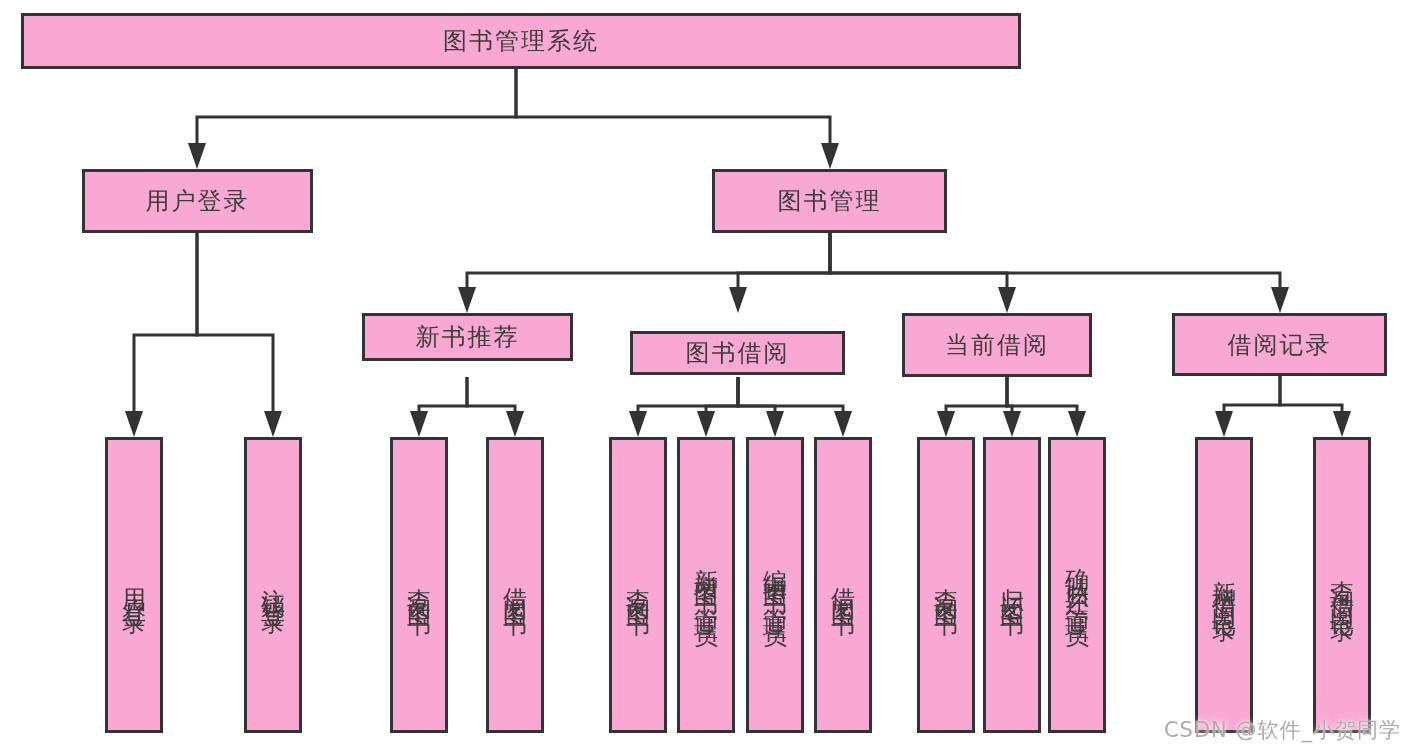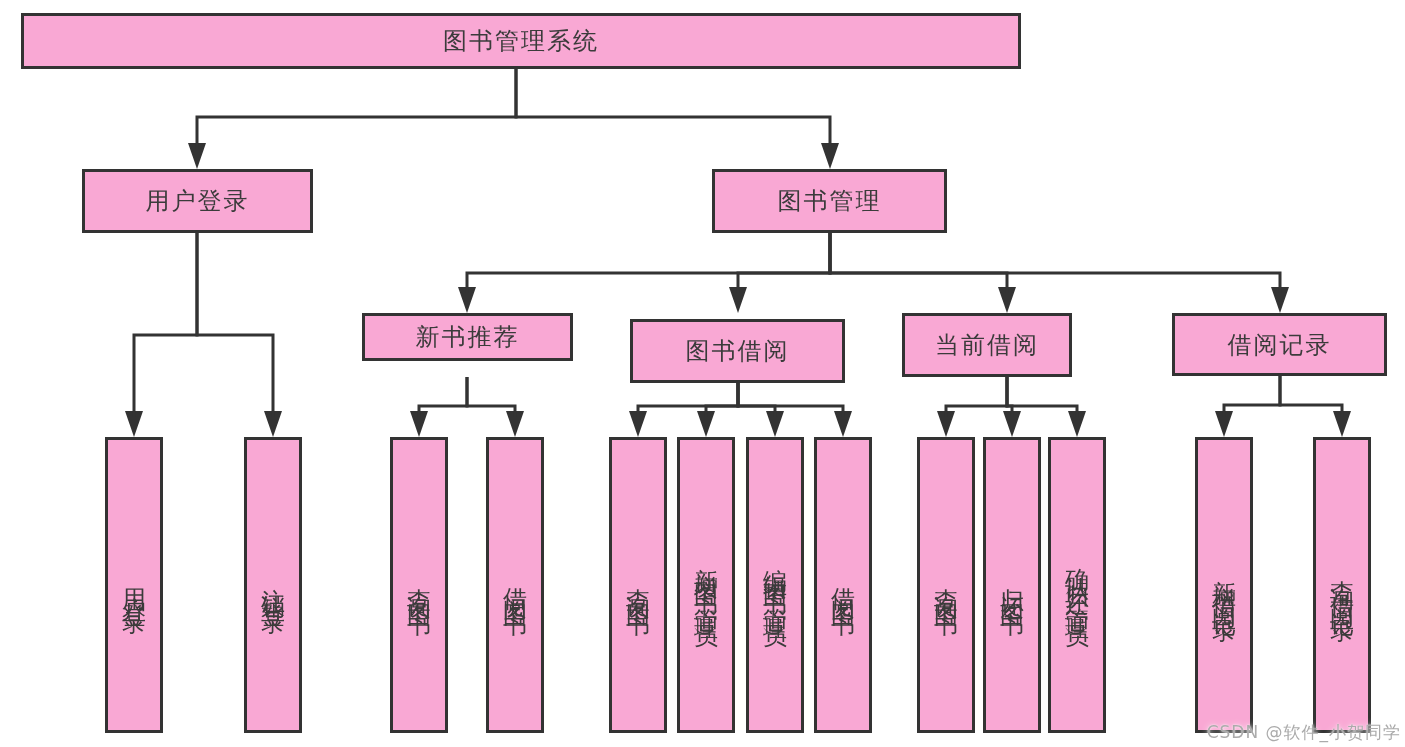--- a/index.html
+++ b/index.html
@@ -40,21 +40,21 @@
   .box.vertical span {
     writing-mode: vertical-rl;
     text-orientation: mixed;
     letter-spacing: 8px;
     font-size: 24px;
   }
   .watermark {
     position: absolute;
     right: 4px;
     bottom: 3px;
-    font-size: 17px;
+    font-size: 21px;
     letter-spacing: 1px;
     color: #ababab;
     text-shadow: 0 0 6px rgba(255,255,255,0.95), 0 0 2px rgba(255,255,255,0.9);
     z-index: 5;
   }
 </style>
 </head>
 <body>
 
 <div class="canvas">
@@ -104,24 +104,24 @@
     </div>
     <div class="box" style="left: 82px; top: 169px; width: 231px; height: 64px;">
       <span>用户登录</span>
     </div>
     <div class="box" style="left: 712px; top: 169px; width: 235px; height: 64px;">
       <span>图书管理</span>
     </div>
     <div class="box" style="left: 362px; top: 313px; width: 211px; height: 48px;">
       <span>新书推荐</span>
     </div>
-    <div class="box" style="left: 630px; top: 319px; width: 215px; height: 64px;">
+    <div class="box" style="left: 630px; top: 331px; width: 215px; height: 44px;">
       <span>图书借阅</span>
     </div>
-    <div class="box" style="left: 902px; top: 313px; width: 170px; height: 64px;">
+    <div class="box" style="left: 902px; top: 313px; width: 190px; height: 64px;">
       <span>当前借阅</span>
     </div>
     <div class="box" style="left: 1172px; top: 313px; width: 215px; height: 63px;">
       <span>借阅记录</span>
     </div>
     <div class="box vertical" style="left: 105px; top: 437px; width: 58px; height: 296px;">
       <span>用户登录</span>
     </div>
     <div class="box vertical" style="left: 244px; top: 437px; width: 58px; height: 296px;">
       <span>注销登录</span>

